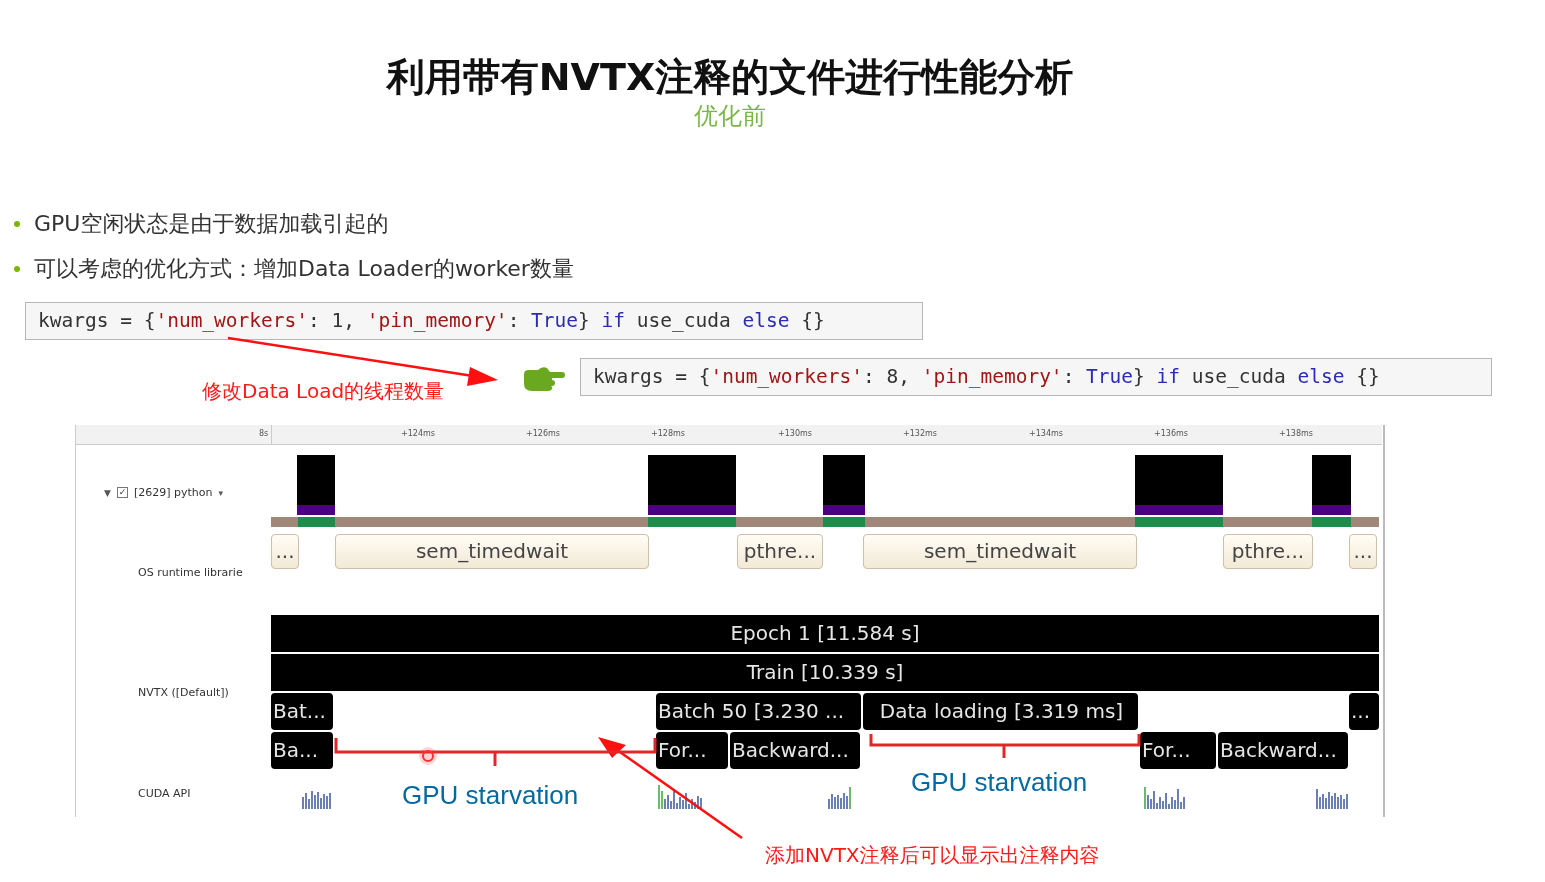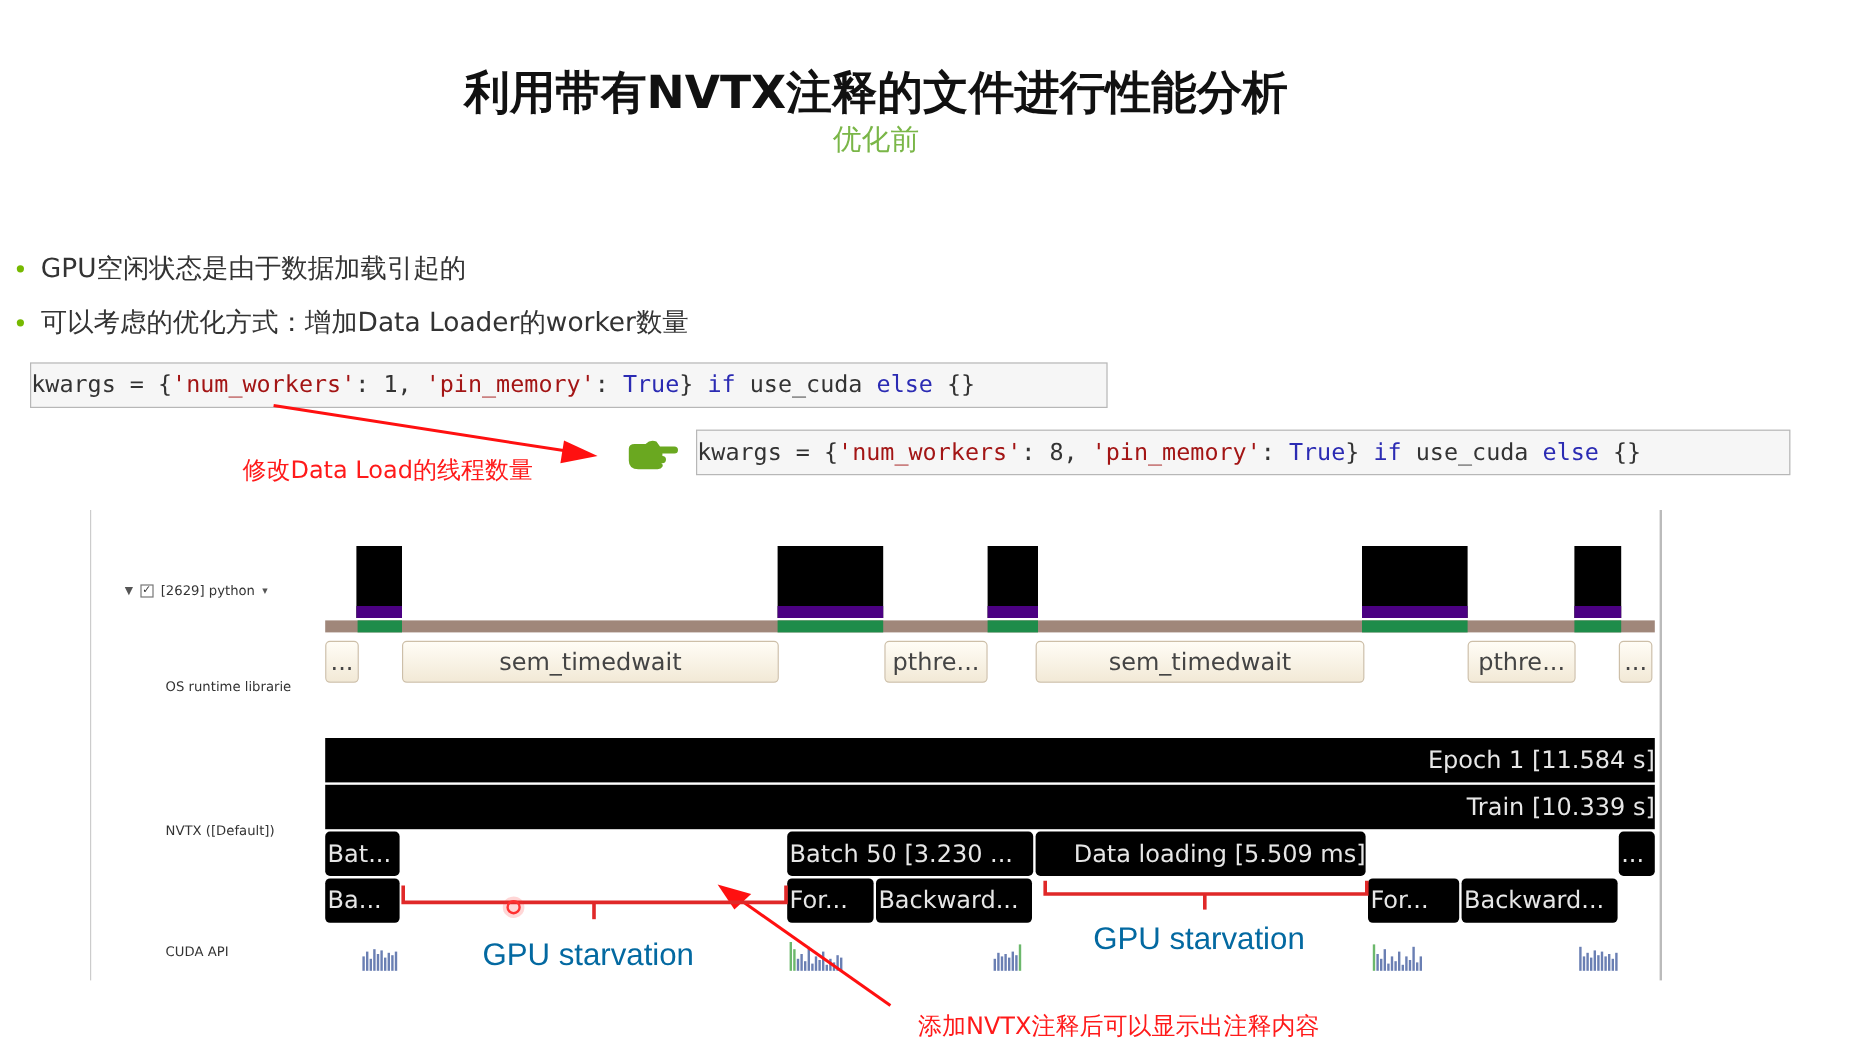--- a/index.html
+++ b/index.html
@@ -10,21 +10,21 @@
     font-family: "DejaVu Sans", sans-serif; font-weight: bold; font-size: 38px; color: #111; letter-spacing: 0px; }
   .subtitle { position: absolute; left: 0; width: 1460px; top: 100px; text-align: center;
     font-size: 24px; color: #7ab648; }
 
   .bullet { position: absolute; left: 14px; font-size: 22px; color: #333; display: flex; align-items: center; }
   .bullet .dot { width: 6px; height: 6px; border-radius: 50%; background: #76b900; margin-right: 14px; }
   .b1 { top: 209px; }
   .b2 { top: 254px; }
 
   .code { position: absolute; height: 38px; border: 1px solid #b7b7b7; background: #f6f6f6;
-    font-family: "DejaVu Sans Mono", monospace; font-size: 19.5px; line-height: 36px; padding-left: 0; color: #333; white-space: pre; }
+    font-family: "DejaVu Sans Mono", monospace; font-size: 19.5px; line-height: 36px; padding-left: 12px; color: #333; white-space: pre; }
   .code .s { color: #a31515; }
   .code .k { color: #2b2bb3; }
   .code1 { left: 25px; top: 302px; width: 898px; }
   .code2 { left: 580px; top: 358px; width: 912px; }
 
   .anno1 { position: absolute; left: 202px; top: 378px; color: #ff1a1a; font-size: 20px; }
   .anno2 { position: absolute; left: 765px; top: 842px; color: #ff1a1a; font-size: 20px; }
   .hand { position: absolute; left: 520px; top: 364px; width: 46px; height: 30px; }
 
   .overlay { position: absolute; left: 0; top: 0; width: 1545px; height: 882px; pointer-events: none; }
@@ -47,21 +47,21 @@
 
   .cpu-block { position: absolute; top: 30px; height: 60px; background: #000; }
   .purple { position: absolute; top: 80px; height: 10px; background: #4b0082; }
   .brownbar { position: absolute; left: 195px; top: 92px; width: 1108px; height: 10px; background: #a0877a; }
   .green { position: absolute; top: 92px; height: 10px; background: #1e8c4a; }
 
   .os-box { position: absolute; top: 109px; height: 35px; border: 1px solid #cdbfa8; border-radius: 4px;
     background: linear-gradient(#fffdf6, #f2e9d6); font-size: 20px; color: #444; text-align: center; line-height: 33px; overflow: hidden; white-space: nowrap; }
 
   .nv { position: absolute; height: 37px; background: #000; color: #e6e6e6; font-size: 20px; line-height: 37px; white-space: nowrap; overflow: hidden; }
-  .nv.center { text-align: right; }
+  .nv.center { text-align: center; }
   .nv.sub { border-radius: 4px; padding-left: 2px; }
   .nvrow1 { top: 190px; }
   .nvrow2 { top: 229px; }
   .nvrow3 { top: 268px; }
   .nvrow4 { top: 307px; height: 37px; }
 
   .starv { position: absolute; color: #0369a1; font-size: 26px; font-family: "Liberation Sans", sans-serif; }
   .cudaspark { position: absolute; top: 360px; height: 24px; display: flex; align-items: flex-end; gap: 1px; }
   .cudaspark i { display: block; width: 2px; background: #6a7fb3; }
   .cudaspark i.g { background: #6cb86c; }
@@ -85,20 +85,32 @@
 
 <div class="anno1">修改Data Load的线程数量</div>
 
 <svg class="hand" viewBox="0 0 46 30">
   <path d="M4 10 Q4 6 9 6 L18 6 Q22 2 27 4 L30 8 L42 8 Q45 8 45 11 Q45 14 42 14 L32 14 L32 16 Q35 16 35 19 Q35 22 32 22 L31 22 Q33 23 32 25 Q31 27 28 27 L12 27 Q4 27 4 20 Z" fill="#6aa820"></path>
 </svg>
 
 <div class="code code2"><span>kwargs = {</span><span class="s">'num_workers'</span><span>: 8, </span><span class="s">'pin_memory'</span><span>: </span><span class="k">True</span><span>} </span><span class="k">if</span><span> use_cuda </span><span class="k">else</span><span> {}</span></div>
 
 <div class="panel">
+  <div class="ruler">
+    <span class="zero">8s</span>
+    <div class="sep"></div>
+    <span class="tick-label" style="left:325px">+124ms</span>
+    <span class="tick-label" style="left:450px">+126ms</span>
+    <span class="tick-label" style="left:575px">+128ms</span>
+    <span class="tick-label" style="left:702px">+130ms</span>
+    <span class="tick-label" style="left:827px">+132ms</span>
+    <span class="tick-label" style="left:953px">+134ms</span>
+    <span class="tick-label" style="left:1078px">+136ms</span>
+    <span class="tick-label" style="left:1203px">+138ms</span>
+  </div>
 
   <div class="rowlabel thread-label">
     <span class="tri">▼</span>
     <span class="chk">✓</span>
     <span>[2629] python</span>
     <span class="tri">▾</span>
   </div>
 
   <div class="cpu-block" style="left:221px;width:38px"></div>
   <div class="cpu-block" style="left:572px;width:88px"></div>
@@ -126,21 +138,21 @@
   <div class="os-box" style="left:787px;width:274px">sem_timedwait</div>
   <div class="os-box" style="left:1147px;width:90px">pthre...</div>
   <div class="os-box" style="left:1273px;width:28px">...</div>
 
   <div class="rowlabel nvtx-label">NVTX ([Default])</div>
   <div class="nv center nvrow1" style="left:195px;width:1108px">Epoch 1 [11.584 s]</div>
   <div class="nv center nvrow2" style="left:195px;width:1108px">Train [10.339 s]</div>
 
   <div class="nv sub nvrow3" style="left:195px;width:62px">Bat...</div>
   <div class="nv sub nvrow3" style="left:580px;width:205px">Batch 50 [3.230 ...</div>
-  <div class="nv sub center nvrow3" style="left:787px;width:275px">Data loading [5.509 ms]</div>
+  <div class="nv sub center nvrow3" style="left:787px;width:275px">Data loading [3.319 ms]</div>
   <div class="nv sub nvrow3" style="left:1273px;width:30px">...</div>
 
   <div class="nv sub nvrow4" style="left:195px;width:62px">Ba...</div>
   <div class="nv sub nvrow4" style="left:580px;width:72px">For...</div>
   <div class="nv sub nvrow4" style="left:654px;width:130px">Backward...</div>
   <div class="nv sub nvrow4" style="left:1064px;width:76px">For...</div>
   <div class="nv sub nvrow4" style="left:1142px;width:130px">Backward...</div>
 
   <div class="rowlabel cuda-label">CUDA API</div>
   <div class="cudaspark" style="left:226px">

